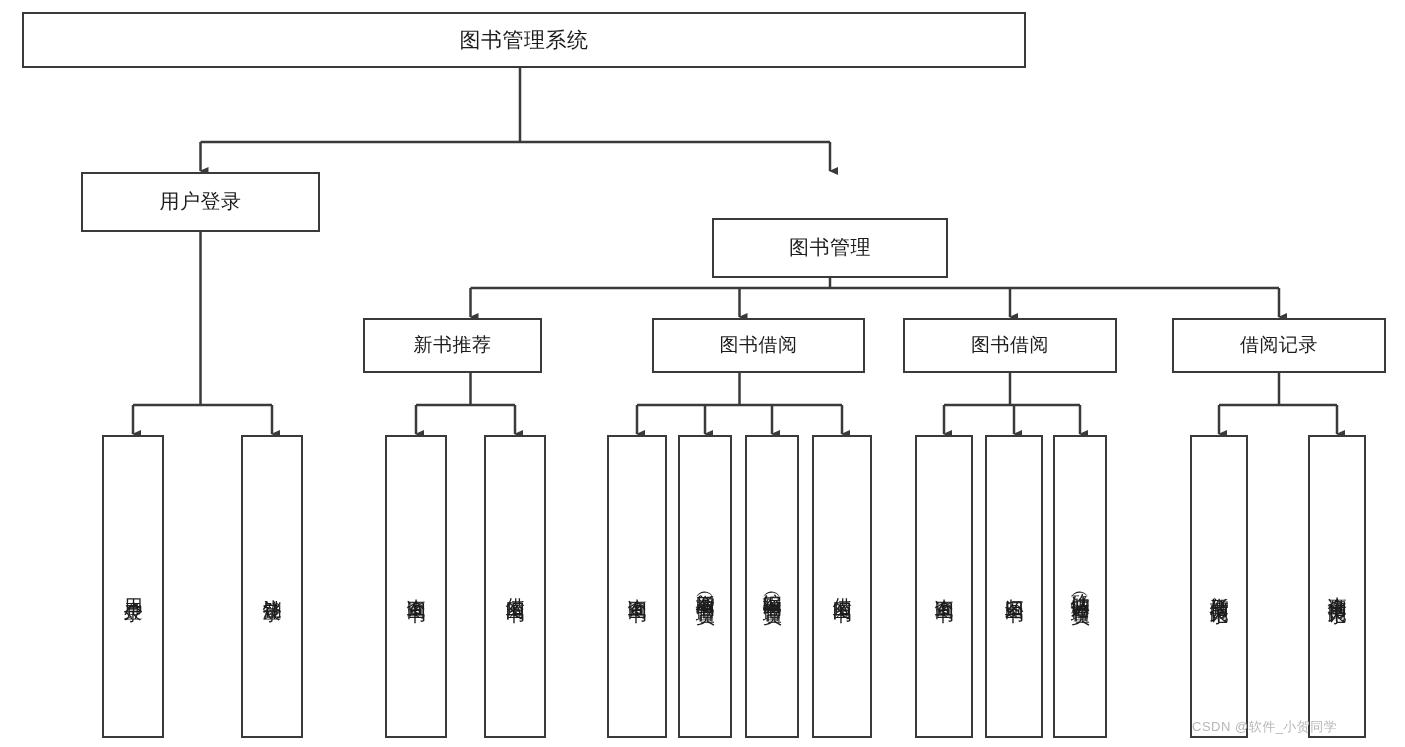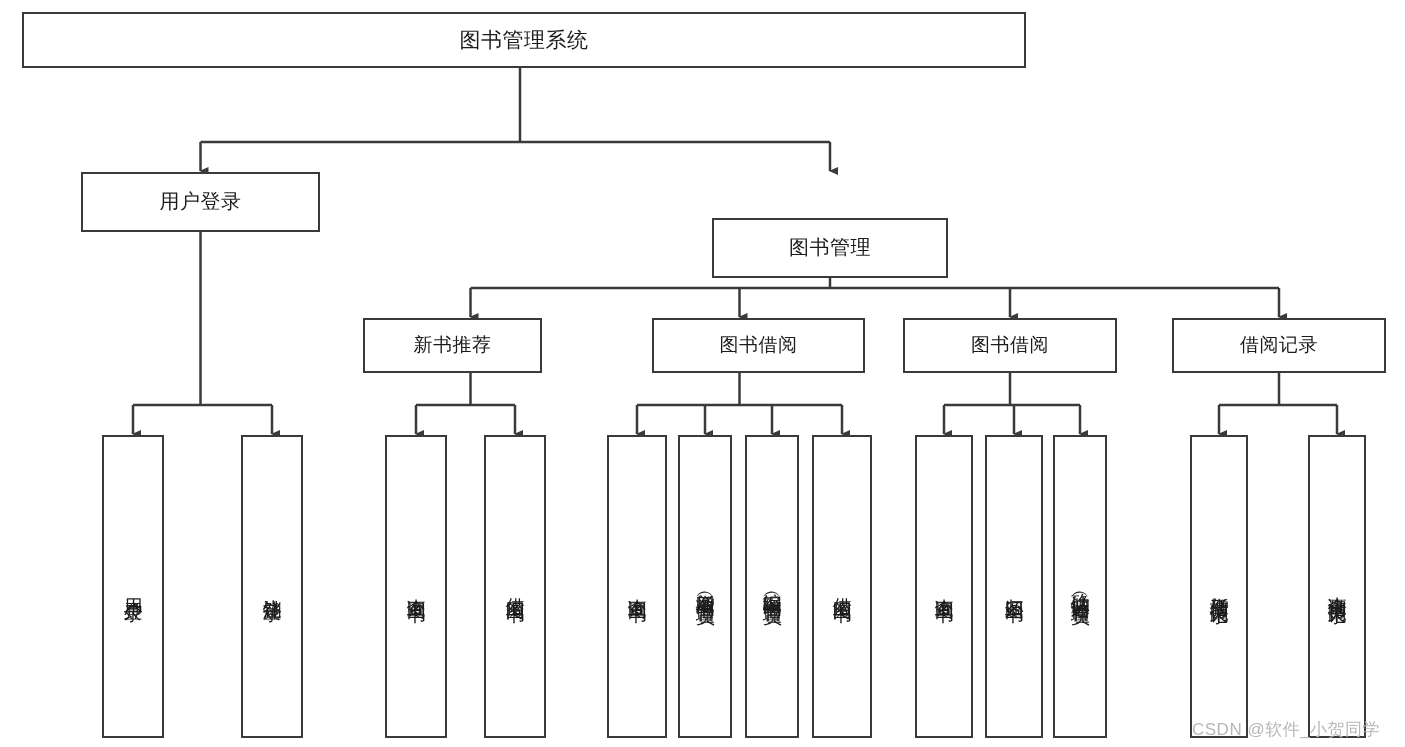--- a/index.html
+++ b/index.html
@@ -51,21 +51,21 @@
     text-orientation: upright;
     letter-spacing: 2px;
   }
   .node-box.level-root .node-label { font-size: 21px; }
   .node-box.level-1 .node-label { font-size: 20px; }
   .node-box.level-2 .node-label { font-size: 19px; }
   .node-box.level-3 .node-label { font-size: 19px; }
   .watermark {
     position: absolute;
     color: #b7b7b7;
-    font-size: 17px;
+    font-size: 13px;
     white-space: nowrap;
     pointer-events: none;
     letter-spacing: 0.5px;
   }
 </style>
 </head>
 <body>
 
 <div id="diagram-root">
 

